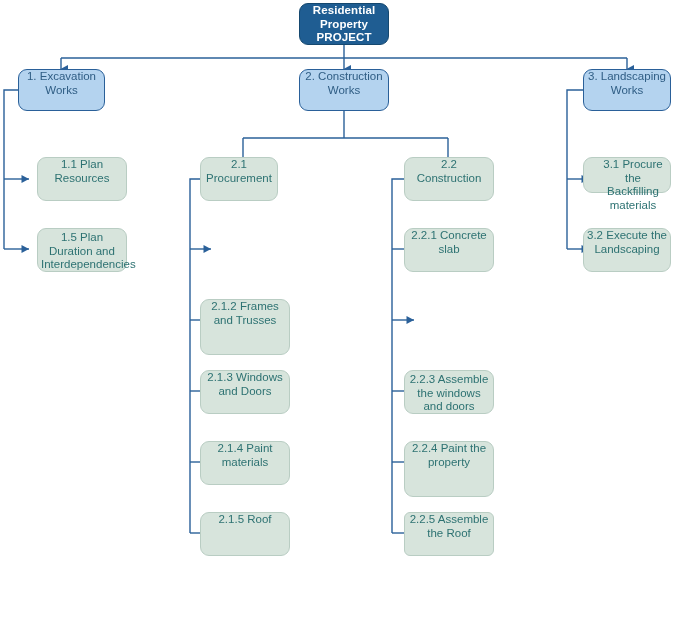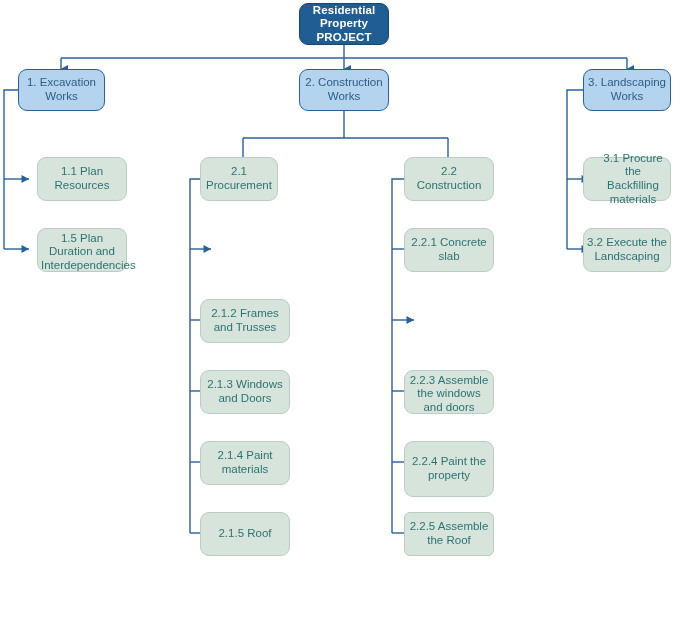--- a/index.html
+++ b/index.html
@@ -22,21 +22,21 @@
     left: 0;
     top: 0;
     width: 680px;
     height: 637px;
     pointer-events: none;
   }
   .node {
     position: absolute;
     box-sizing: border-box;
     display: flex;
-    align-items: center;
+    align-items: flex-start;
     justify-content: center;
     text-align: center;
     border-radius: 9px;
     line-height: 1.18;
     overflow: visible;
   }
   .node .label {
     display: block;
     width: 100%;
     padding: 0 3px;
@@ -152,21 +152,21 @@
 
   <div class="node green overflow" style="left:37px; top:228px; width:90px; height:44px;">
     <span class="label">1.5 Plan Duration and Interdependencies</span>
   </div>
 
   <div class="node green" style="left:200px; top:157px; width:78px; height:44px;">
     <span class="label">2.1 Procurement</span>
   </div>
 
 
-  <div class="node green" style="left:200px; top:299px; width:90px; height:44px;border-radius:9px;">
+  <div class="node green" style="left:200px; top:299px; width:90px; height:56px;border-radius:9px;">
     <span class="label">2.1.2 Frames and Trusses</span>
   </div>
 
   <div class="node green" style="left:200px; top:370px; width:90px; height:44px;">
     <span class="label">2.1.3 Windows and Doors</span>
   </div>
 
   <div class="node green" style="left:200px; top:441px; width:90px; height:44px;">
     <span class="label">2.1.4 Paint materials</span>
   </div>
@@ -189,21 +189,21 @@
   </div>
 
   <div class="node green" style="left:404px; top:441px; width:90px; height:56px;">
     <span class="label">2.2.4 Paint the property</span>
   </div>
 
   <div class="node green" style="left:404px; top:512px; width:90px; height:44px;border-radius:6px;">
     <span class="label">2.2.5 Assemble the Roof</span>
   </div>
 
-  <div class="node green" style="left:583px; top:157px; width:88px; height:44px;padding-left:12px;">
+  <div class="node green" style="left:583px; top:157px; width:88px; height:36px;padding-left:12px;">
     <span class="label">3.1 Procure the Backfilling materials</span>
   </div>
 
   <div class="node green" style="left:583px; top:228px; width:88px; height:44px;">
     <span class="label">3.2 Execute the Landscaping</span>
   </div>
 
 </div>
 
 </body></html>

